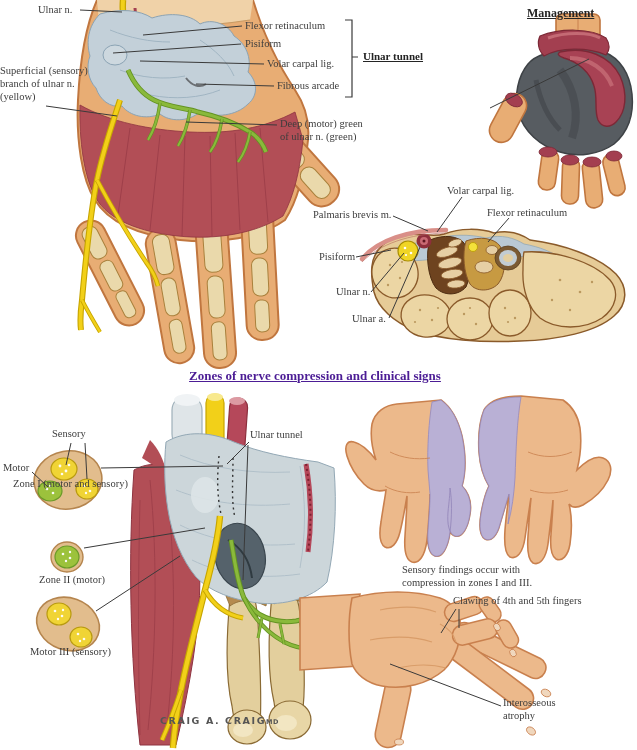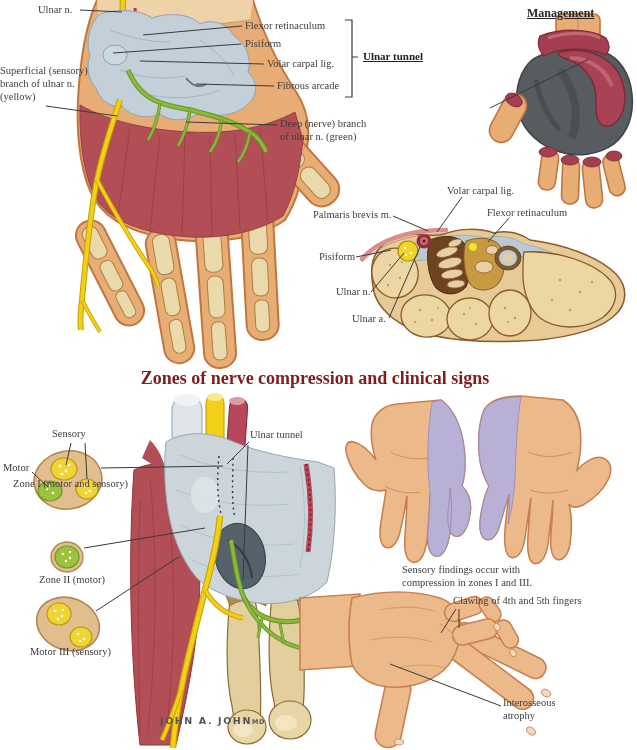--- a/index.html
+++ b/index.html
@@ -2,22 +2,22 @@
 <html><head>
 <meta charset="utf-8">
 <style>
   html,body { margin:0; padding:0; background:#fff; }
   .page { position:relative; width:637px; height:750px; background:#ffffff;
           font-family:"Liberation Serif", serif; overflow:hidden;padding-left:6px; }
   svg.art { position:absolute; left:0; top:0; }
   .lbl { position:absolute; font-size:10.5px; line-height:1.22; color:#3d3d3d;
          white-space:pre-line; }
   .b   { font-weight:bold; color:#242424;text-decoration:underline; }
-  .heading { position:absolute; font-size:18px; font-weight:bold; color:#7f1d1d;
-             text-align:center; }
+  .heading { position:absolute; font-size:13px; font-weight:bold; color:#4c1d95;
+             text-align:center;text-decoration:underline; }
   .sig { position:absolute; font-family:"DejaVu Sans", sans-serif; font-weight:bold;
          font-size:9.5px; letter-spacing:1.6px; color:#555; }
   .sig .md { font-size:6.5px; letter-spacing:.5px; }
   .oneline { white-space:nowrap; }
 </style>
 </head>
 <body>
 
 <div class="page">
 
@@ -398,21 +398,21 @@
 
 <div class="lbl" style="left:38px;top:4px;">Ulnar n.</div>
 <div class="lbl" style="left:245px;top:20px;">Flexor retinaculum</div>
 <div class="lbl" style="left:245px;top:38px;">Pisiform</div>
 <div class="lbl" style="left:267px;top:58px;">Volar carpal lig.</div>
 <div class="lbl" style="left:277px;top:80px;">Fibrous arcade</div>
 <div class="lbl b" style="left:363px;top:50px;font-size:11px;">Ulnar tunnel</div>
 <div class="lbl" style="left:0px;top:65px;width:114px;">Superficial (sensory)
 branch of ulnar n.
 (yellow)</div>
-<div class="lbl" style="left:280px;top:118px;">Deep (nerve) branch
+<div class="lbl" style="left:280px;top:118px;">Deep (motor) green
 of ulnar n. (green)</div>
 
 <div class="lbl b" style="left:527px;top:6px;font-size:12px;">Management</div>
 
 <div class="lbl" style="left:447px;top:185px;">Volar carpal lig.</div>
 <div class="lbl" style="left:313px;top:202px;margin-top:7px;">Palmaris brevis m.</div>
 <div class="lbl" style="left:487px;top:207px;">Flexor retinaculum</div>
 <div class="lbl" style="left:319px;top:251px;">Pisiform</div>
 <div class="lbl" style="left:336px;top:286px;">Ulnar n.</div>
 <div class="lbl" style="left:352px;top:313px;">Ulnar a.</div>
@@ -426,15 +426,15 @@
 <div class="lbl" style="left:30px;top:646px;">Motor III (sensory)</div>
 <div class="lbl" style="left:250px;top:429px;">Ulnar tunnel</div>
 
 <div class="lbl" style="left:402px;top:564px;">Sensory findings occur with
 compression in zones I and III.</div>
 <div class="lbl" style="left:453px;top:595px;">Clawing of 4th and 5th fingers</div>
 <div class="lbl" style="left:503px;top:697px;">Interosseous
 atrophy</div>
 
 
-<div class="sig" style="left:160px;top:715px;"><span>JOHN A. JOHN</span><span class="md">MD</span></div>
+<div class="sig" style="left:160px;top:715px;"><span>CRAIG A. CRAIG</span><span class="md">MD</span></div>
 
 </div>
 
 </body></html>

